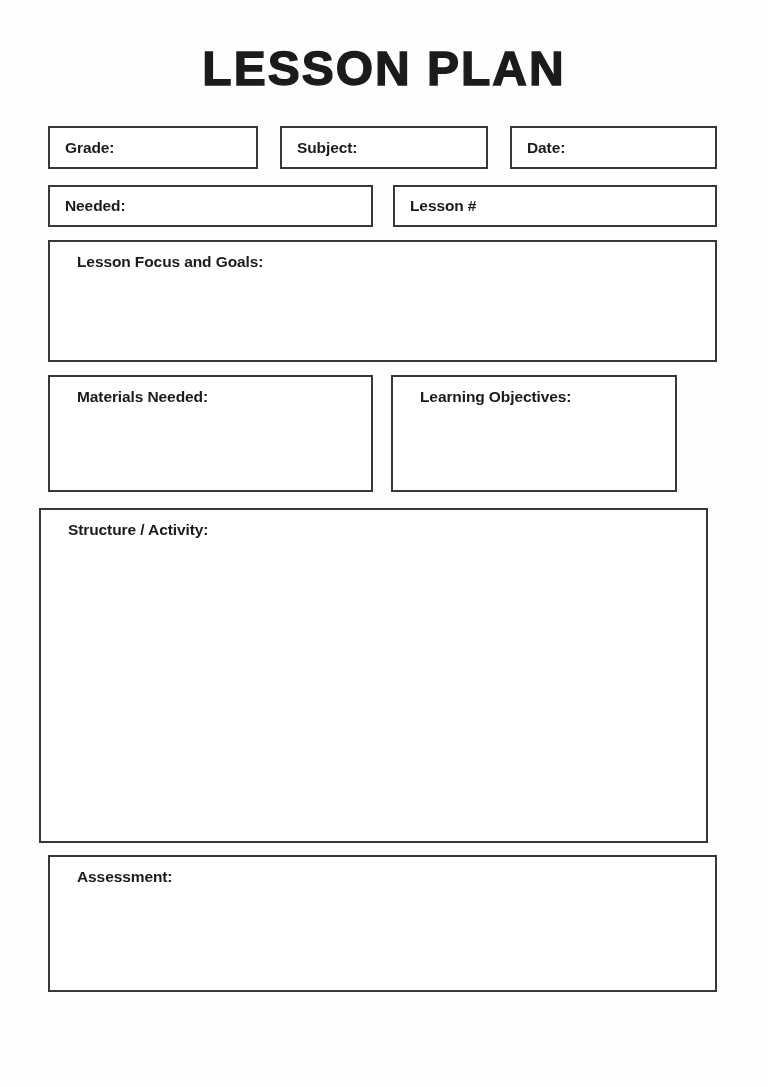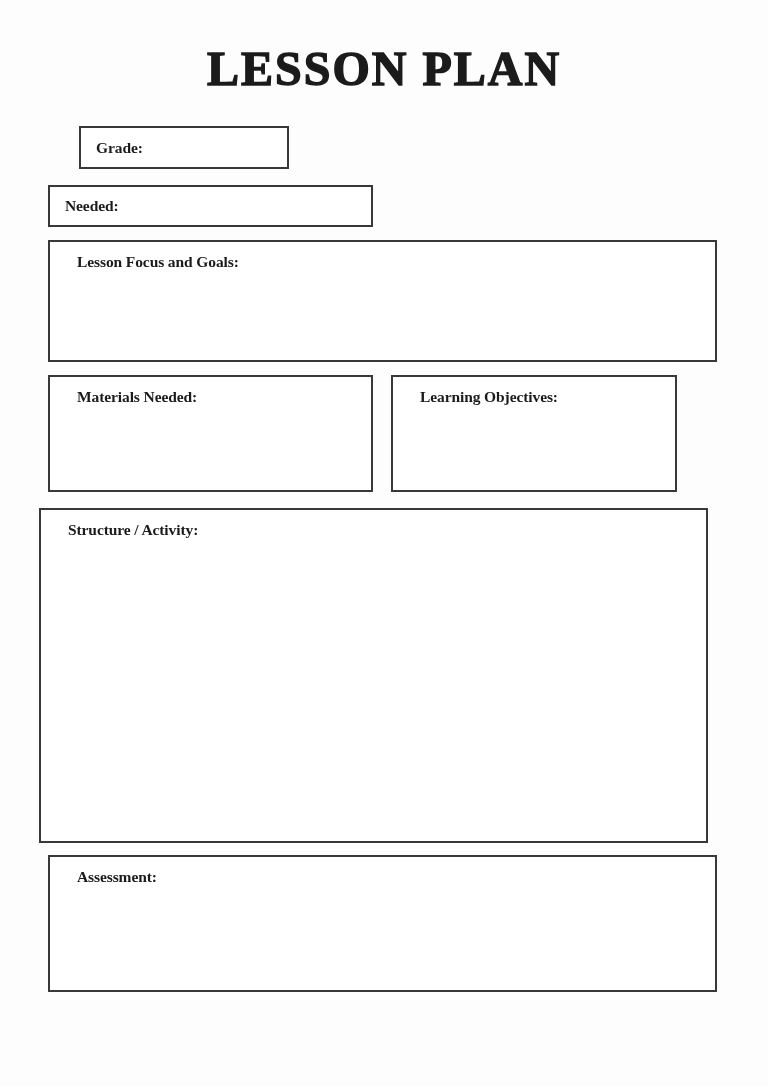--- a/index.html
+++ b/index.html
@@ -1,15 +1,15 @@
 <!DOCTYPE html>
 <html style="--page_background: #fdfdfd; --box_background: #ffffff; --border: #383838; --text: #1b1b1b;"><head>
 <meta charset="utf-8">
 <style>
-  * { margin: 0; padding: 0; box-sizing: border-box; font-family: Liberation Serif, serif; }
+  * { margin: 0; padding: 0; box-sizing: border-box; }
   html, body { background: #ffffff; }
   .page {
     position: relative;
     width: 768px;
     height: 1087px;
     margin: 0 auto;
     background: var(--page_background, #fdfdfd);
     font-family: "Liberation Sans", sans-serif;
     overflow: hidden;
   }
@@ -35,21 +35,21 @@
     font-size: 15.5px;
     font-weight: 700;
     letter-spacing: -0.1px;
     color: var(--text, #1e1e1e);
   }
   
   .box.small { display: flex; align-items: center; padding-left: 15px; }
   
   .box.area { padding: 11px 27px; }
 
-  .b-grade       { left: 48px;  top: 126px; width: 210px; height: 43px; margin-left: 31px; }
+  .b-grade       { left: 48px;  top: 126px; width: 210px; height: 43px; }
   .b-subject     { left: 280px; top: 126px; width: 208px; height: 43px; }
   .b-date        { left: 510px; top: 126px; width: 207px; height: 43px; }
   .b-topic       { left: 48px;  top: 185px; width: 325px; height: 42px; }
   .b-lessonnum   { left: 393px; top: 185px; width: 324px; height: 42px; }
   .b-focus       { left: 48px;  top: 240px; width: 669px; height: 122px; }
   .b-materials   { left: 48px;  top: 375px; width: 325px; height: 117px; }
   .b-objectives  { left: 391px; top: 375px; width: 286px; height: 117px; }
   .b-structure   { left: 39px;  top: 508px; width: 669px; height: 335px; }
   .b-assessment  { left: 48px;  top: 855px; width: 669px; height: 137px; }
 </style>
@@ -57,26 +57,35 @@
 <body>
 
 <div class="page">
 
   <h1 class="title">LESSON PLAN</h1>
 
   <div class="box small b-grade">
     <span class="label">Grade:</span>
   </div>
 
+  <div class="box small b-subject">
+    <span class="label">Subject:</span>
+  </div>
 
+  <div class="box small b-date">
+    <span class="label">Date:</span>
+  </div>
 
   <div class="box small b-topic">
     <span class="label">Needed:</span>
   </div>
 
+  <div class="box small b-lessonnum">
+    <span class="label">Lesson #</span>
+  </div>
 
   <div class="box area b-focus">
     <span class="label">Lesson Focus and Goals:</span>
   </div>
 
   <div class="box area b-materials">
     <span class="label">Materials Needed:</span>
   </div>
 
   <div class="box area b-objectives">

